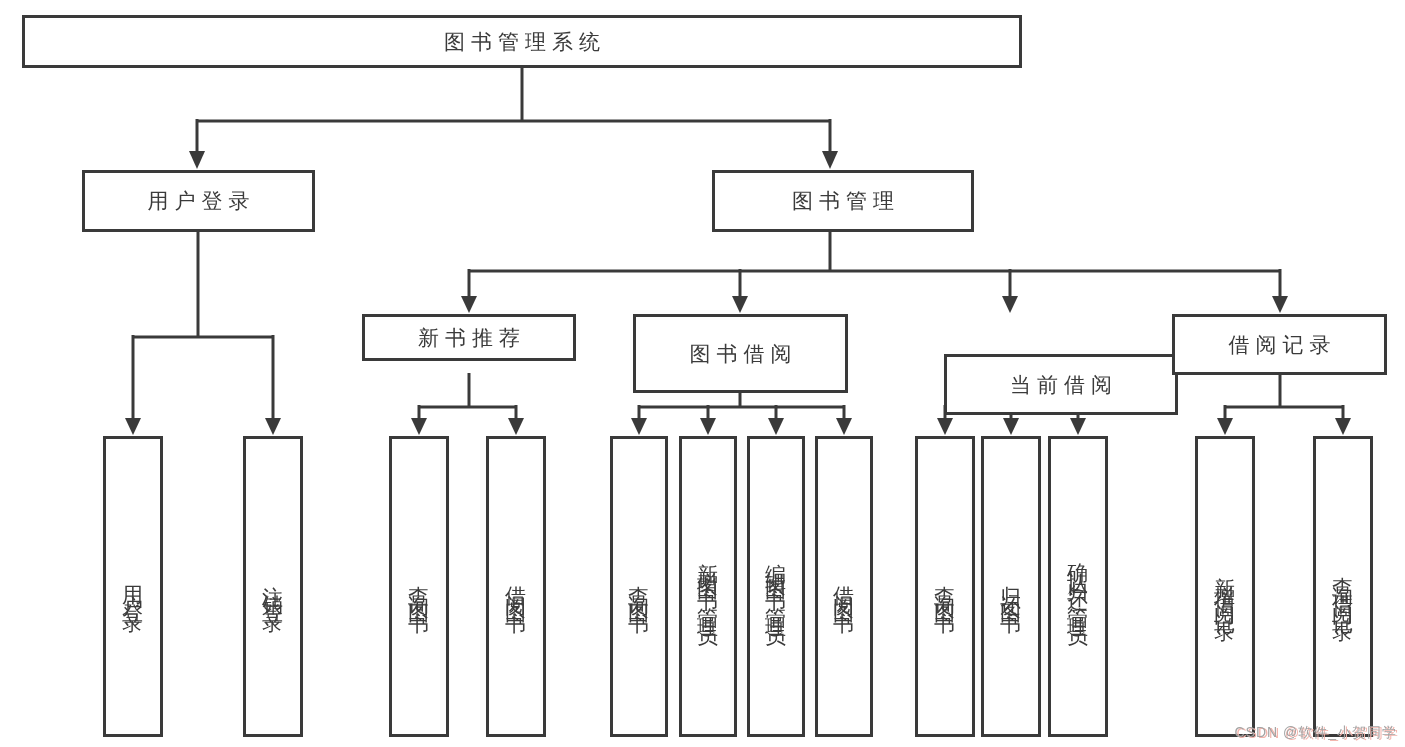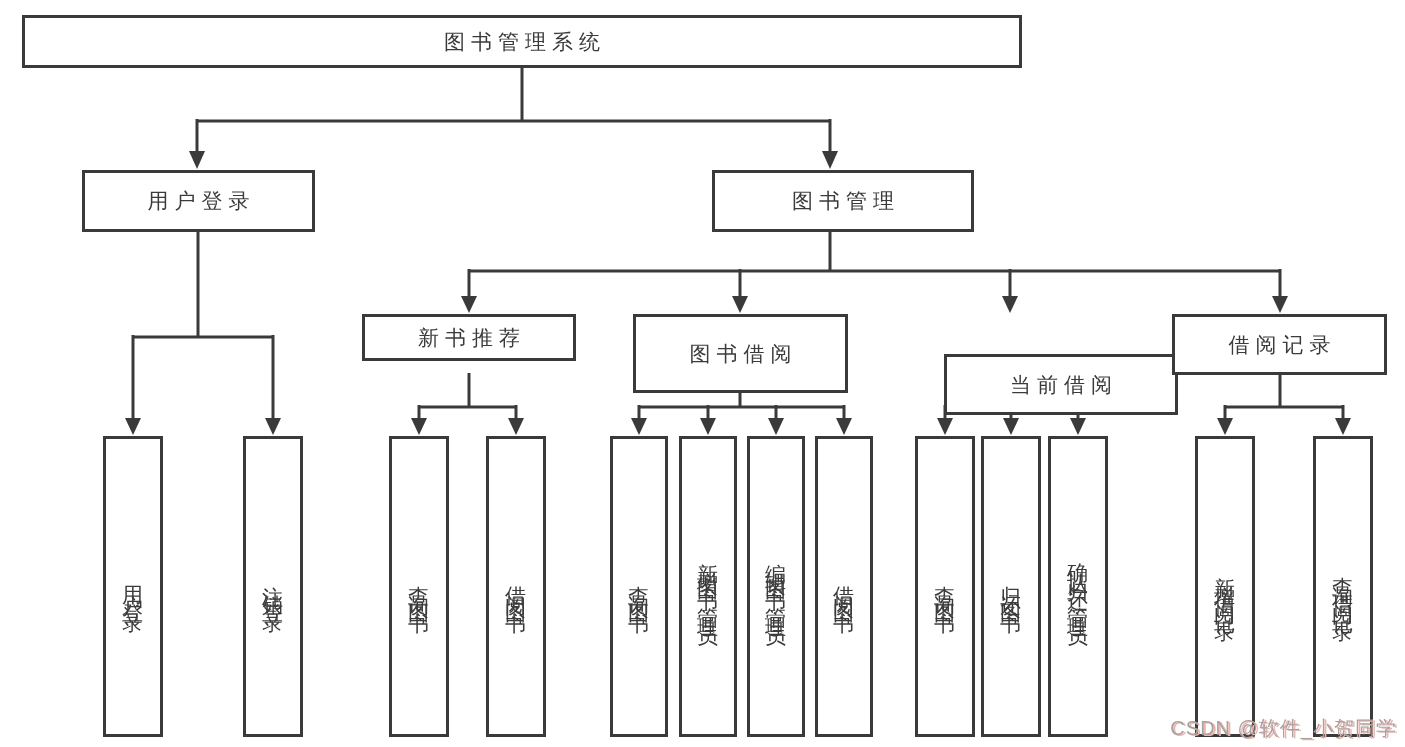--- a/index.html
+++ b/index.html
@@ -58,21 +58,21 @@
   .lf-10 { left: 981px; }
   .lf-11 { left: 1048px; }
   .lf-12 { left: 1195px; }
   .lf-13 { left: 1313px; }
 
   .watermark {
     position: absolute;
     right: 8px;
     bottom: 5px;
     z-index: 5;
-    font-size: 20px;
+    font-size: 14px;
     color: #a3a3a3;
     text-shadow: 2px 1px 0 #f3b3ab;
     letter-spacing: 1px;
     white-space: nowrap;
     margin-top: 25px;
   }
 </style>
 </head>
 <body>
 

